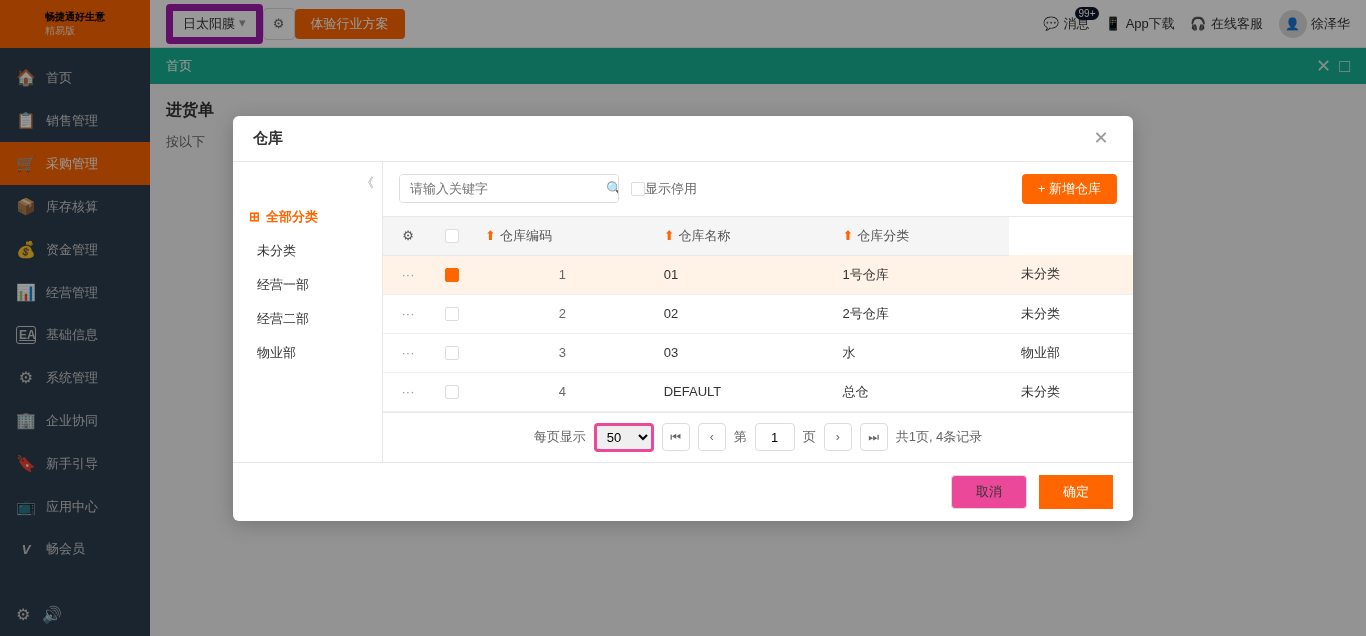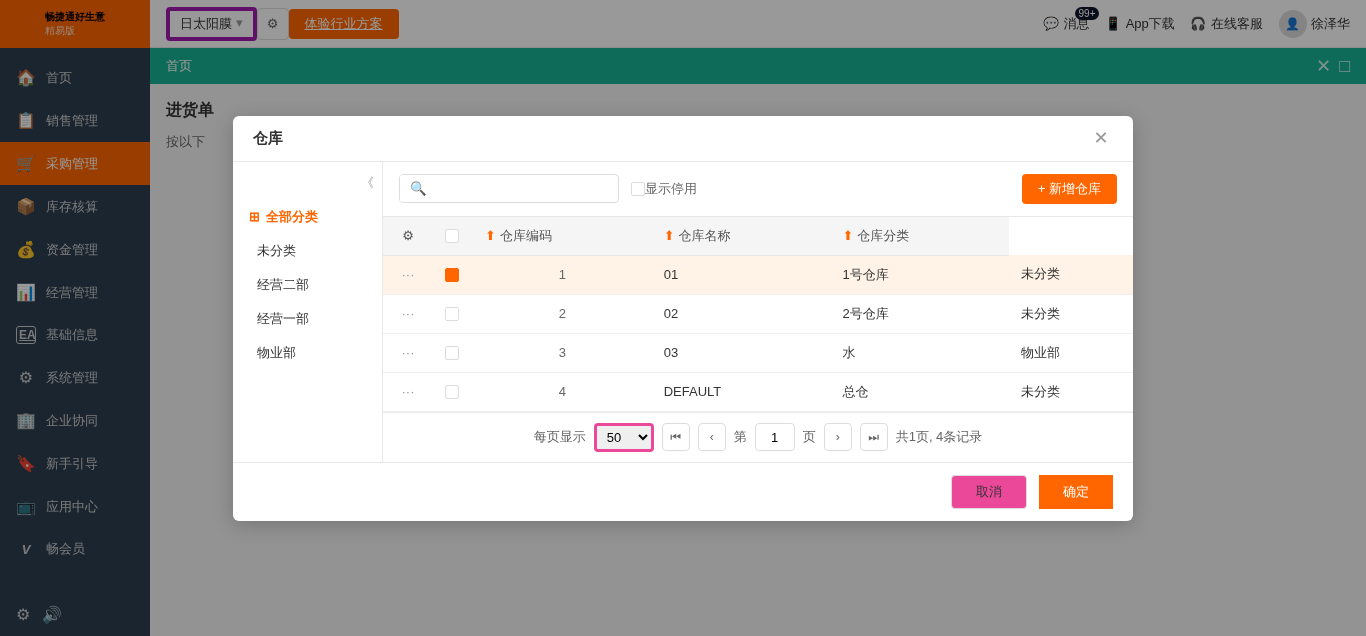--- a/index.html
+++ b/index.html
@@ -10,34 +10,34 @@
       height: 48px;
       background: #fff;
       display: flex;
       align-items: center;
       padding: 0 16px;
       border-bottom: 1px solid #e8e8e8;
       position: fixed; top: 0; left: 0; right: 0; z-index: 100;
     }
     .store-selector {
       display: flex; align-items: flex-start; gap: 4px;
-      border: 4px solid #a21caf; border-radius: 4px;
+      border: 7px solid #a21caf; border-radius: 4px;
       padding: 4px 10px; cursor: pointer; background: #fff;
       font-size: 13px; color: #333;
     }
     .gear-btn {
       width: 32px; height: 32px;
       border: 1px solid #ddd; border-radius: 4px;
       display: flex; align-items: center; justify-content: center;
       cursor: pointer; background: #fff; color: #666;
     }
     .trial-btn {
       background: #f60; color: #fff;
       border: none; border-radius: 4px;
-      padding: 6px 16px; cursor: pointer; font-size: 13px; text-decoration: underline;
+      padding: 6px 16px; cursor: pointer; font-size: 13px;
     }
     .top-right {
       display: flex; align-items: center; gap: 16px;
     }
     .nav-item {
       display: flex; align-items: center; gap: 4px;
       cursor: pointer; color: #333; font-size: 13px; position: relative;
     }
     .badge {
       position: absolute; top: -8px; right: -10px;
@@ -392,29 +392,30 @@
 
     <div class="modal-body">
 
       <div class="modal-sidebar">
         <div class="modal-sidebar-collapse">《</div>
         <div class="modal-category-header">
           <span>⊞</span>
           <span>全部分类</span>
         </div>
         <div class="modal-category-item">未分类</div>
+        <div class="modal-category-item">经营一部</div>
         <div class="modal-category-item">经营二部</div>
-        <div class="modal-category-item">经营一部</div>
         <div class="modal-category-item">物业部</div>
       </div>
 
       <div class="modal-main">
 
         <div class="modal-toolbar">
           <div class="search-box">
+            <input class="search-input" type="text" placeholder="请输入关键字" style="">
             <button class="search-btn">🔍</button>
           </div>
           <label class="show-disabled">
             <div class="checkbox-square"></div>
             <span>显示停用</span>
           </label>
           <button class="add-btn">+ 新增仓库</button>
         </div>
 
         <div class="modal-table">

